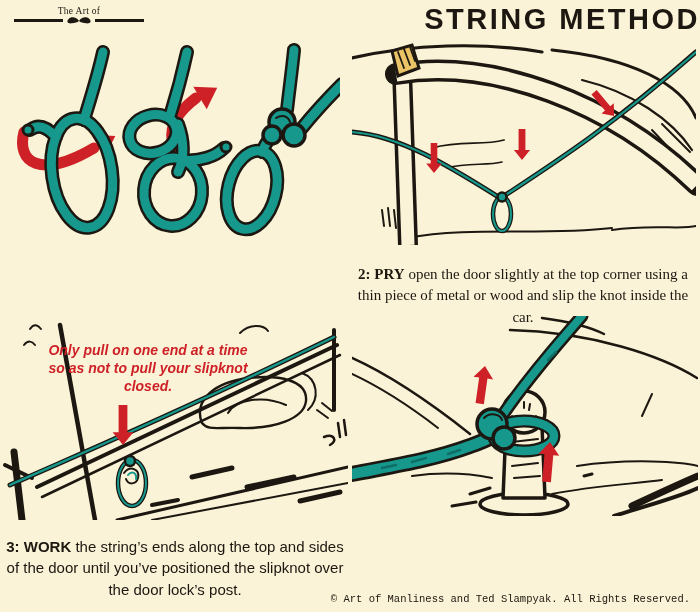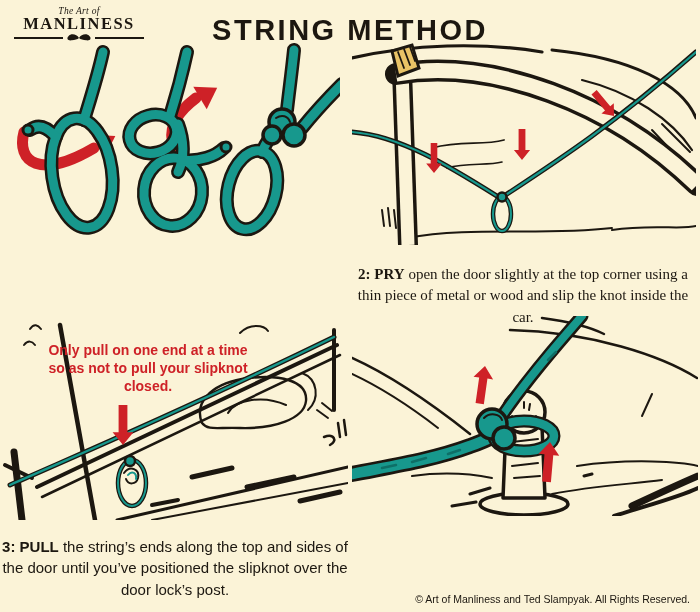--- a/index.html
+++ b/index.html
@@ -7,38 +7,38 @@
     --arrow:#CE2127; --wedge:#E9C366; --note:#CE2127;
   }
   *{box-sizing:border-box;}
   body{margin:0;background:var(--paper);}
   .poster{
     position:relative;width:700px;height:612px;background:var(--paper);
     font-family:"Liberation Sans",sans-serif;color:var(--ink);overflow:hidden;
   }
   
   .logo{position:absolute;left:14px;top:6px;width:130px;text-align:center;}
-  .logo-script{font-family:"Liberation Serif",serif;font-style:italic;font-size:9.5px;
+  .logo-script{font-family:"Liberation Serif",serif;font-size:9.5px;
     display:block;margin-bottom:-1px;letter-spacing:.3px;}
   .logo-name{font-family:"Liberation Serif",serif;font-weight:700;font-size:16.5px;
     letter-spacing:1.5px;display:block;line-height:1.05;}
   .logo-rule{display:flex;align-items:center;gap:3px;margin-top:1px;}
   .logo-rule .bar{flex:1;height:2.5px;background:var(--ink);}
-  .page-title{position:absolute;left:0;right:0;top:14px;margin:0;text-align:center;
+  .page-title{position:absolute;left:0;right:0;top:3px;margin:0;text-align:right;
     font-size:29px;font-weight:700;letter-spacing:2.5px;}
   
   .caption{position:absolute;text-align:center;font-size:15px;line-height:1.42;}
   .caption .lead{font-weight:700;}
   .cap1{left:8px;top:245px;width:336px;}
   .cap2{left:350px;top:249px;width:346px;font-family:Liberation Serif, serif;}
   .cap3{left:2px;top:521px;width:346px;}
   .cap4{left:350px;top:521px;width:348px;}
   .note{position:absolute;left:42px;top:328px;width:212px;text-align:center;
-    color:var(--note);font-weight:700;font-size:14px;line-height:1.28;}
-  .copyright{position:absolute;right:10px;top:593px;font-family:Liberation Sans, sans-serif;
+    color:var(--note);font-weight:700;font-style:italic;font-size:14px;line-height:1.28;}
+  .copyright{position:absolute;right:10px;top:593px;font-family:Liberation Mono, monospace;
     font-size:10.5px;color:var(--ink);}
   
   .illus{position:absolute;}
   .ill1{left:10px;top:40px;}
   .ill2{left:352px;top:40px;}
   .ill3{left:2px;top:315px;}
   .ill4{left:352px;top:316px;}
   .ink{stroke:var(--ink);fill:none;stroke-linecap:round;stroke-linejoin:round;}
   .paperline{stroke:var(--paper);fill:none;stroke-linecap:butt;}
   .ropeo{stroke:var(--ink);fill:none;stroke-linecap:round;}
@@ -51,21 +51,20 @@
   .paperfill{fill:var(--paper);stroke:var(--ink);stroke-linejoin:round;}
   .mustache{fill:var(--ink);}
 </style>
 </head>
 <body>
 
 <div class="poster">
 
   <div class="logo">
     <span class="logo-script">The Art of</span>
-    <span class="logo-name">MANLINESS</span>
     <div class="logo-rule">
       <span class="bar"></span>
       <svg width="26" height="9" viewBox="0 0 32 11">
         <path class="mustache" d="M16,6 C13,1 6,0 3,4 C0,7 3,10 7,9 C11,8 14,8 16,6 C18,8 21,8 25,9 C29,10 32,7 29,4 C26,0 19,1 16,6 Z"></path>
       </svg>
       <span class="bar"></span>
     </div>
   </div>
 
   <h1 class="page-title">STRING METHOD</h1>
@@ -244,18 +243,18 @@
     <use href="#arr" transform="translate(133,50) rotate(8) scale(0.76)"></use>
     <use href="#arr" transform="translate(198,126) rotate(5) scale(0.8)"></use>
   </svg>
 
   <p class="caption cap2">
     <span class="lead">2: PRY</span>
     <span>open the door slightly at the top corner using a thin piece of metal or wood and slip the knot inside the car.</span>
   </p>
   <p class="note">Only pull on one end at a time so as not to pull your slipknot closed.</p>
   <p class="caption cap3">
-    <span class="lead">3: PULL</span>
+    <span class="lead">3: WORK</span>
     <span>the string’s ends along the top and sides of the door until you’ve positioned the slipknot over the door lock’s post.</span>
   </p>
 
   <div class="copyright">© Art of Manliness and Ted Slampyak. All Rights Reserved.</div>
 </div>
 
 </body></html>

